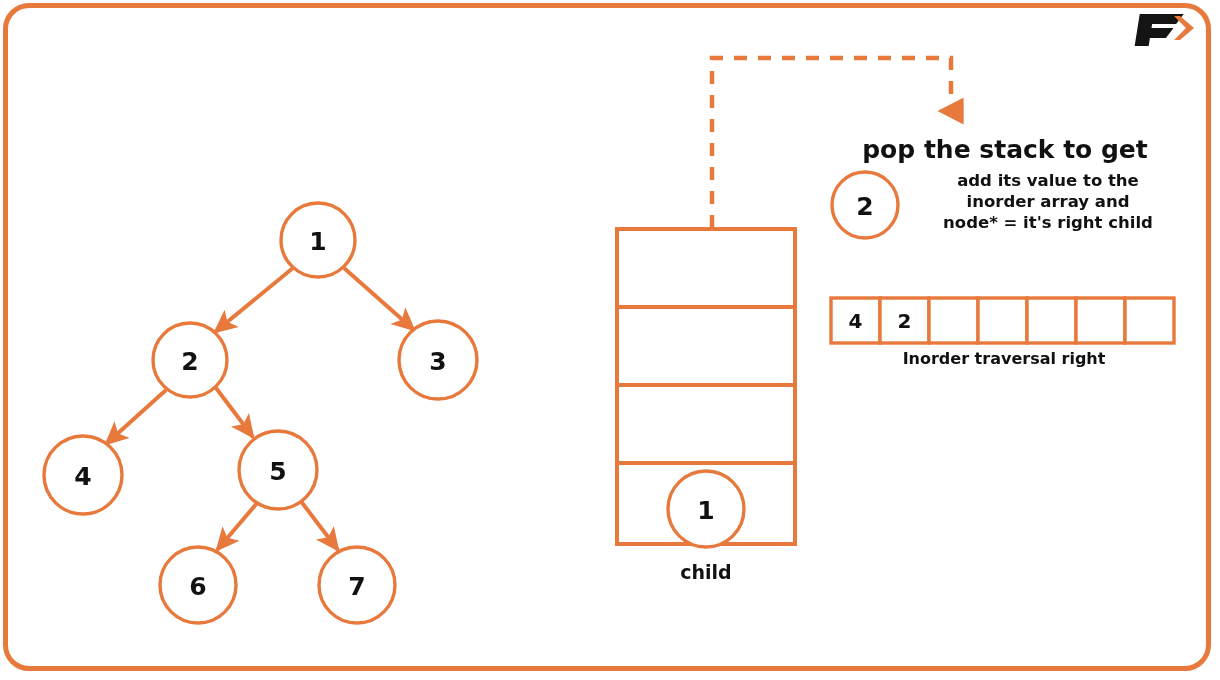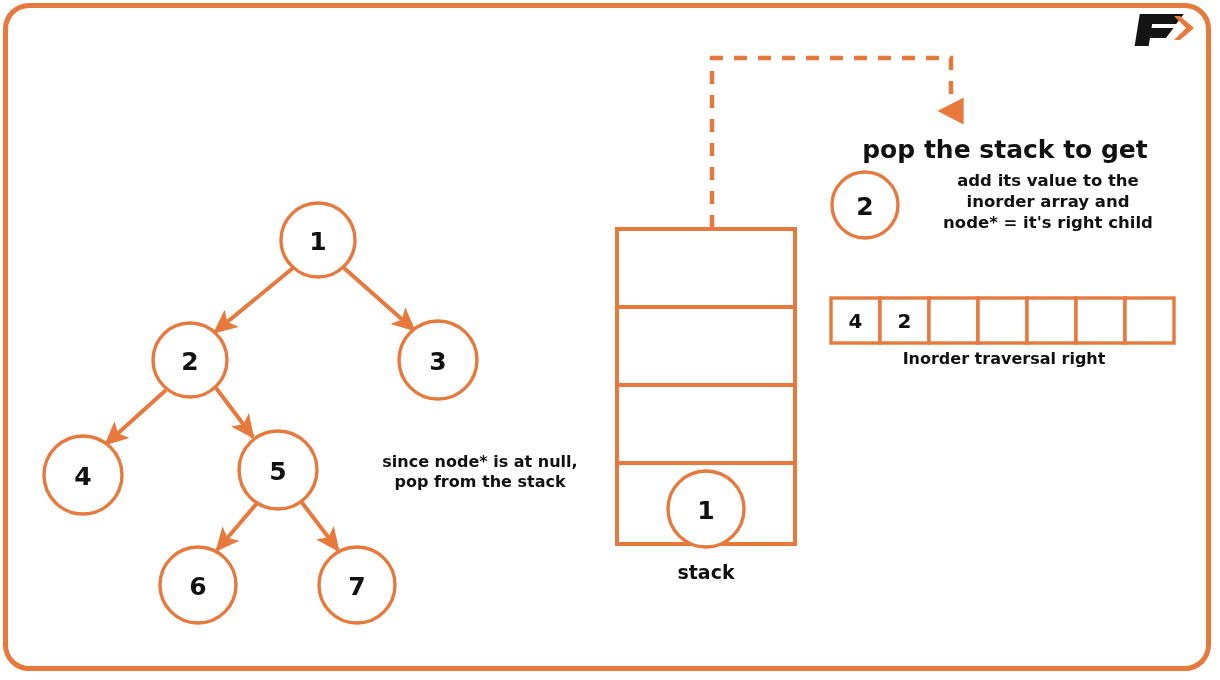--- a/index.html
+++ b/index.html
@@ -197,23 +197,22 @@
       <text class="cell-num" x="1051.5" y="321"></text>
 
       <rect x="1076" y="298" width="49" height="45" fill="#ffffff" stroke="#e8793c" stroke-width="3.4"></rect>
       <text class="cell-num" x="1100.5" y="321"></text>
 
       <rect x="1125" y="298" width="49" height="45" fill="#ffffff" stroke="#e8793c" stroke-width="3.4"></rect>
       <text class="cell-num" x="1149.5" y="321"></text>
     </g>
   </svg>
 
-  <div class="caption" id="stack-label">stack</div>
+  <div class="caption" id="stack-label">child</div>
 
   <div class="caption" id="array-label">Inorder traversal right</div>
 
-  <div class="caption" id="null-note">since node* is at null,<br>pop from the stack</div>
 
   <div class="caption" id="pop-heading">pop the stack to get</div>
 
   <div class="caption" id="pop-detail">add its value to the<br>inorder array and<br>node* = it's right child</div>
 
 </div>
 
 </body></html>

